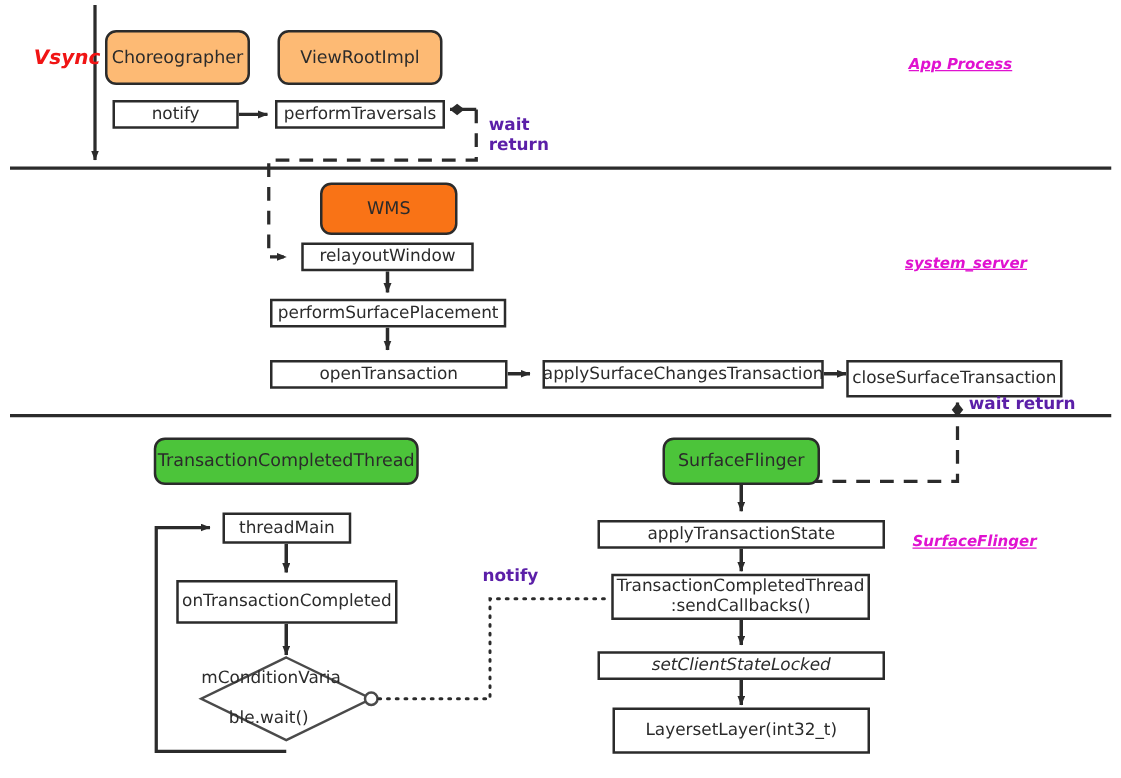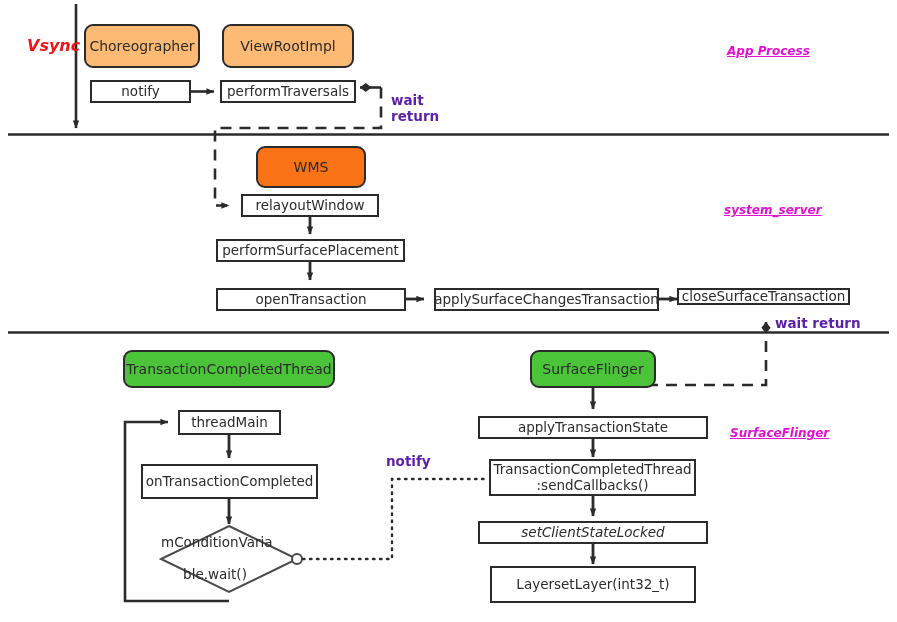--- a/index.html
+++ b/index.html
@@ -141,21 +141,21 @@
   <div class="node box" style="left:220px;top:80px;width:136px;height:23px;">performTraversals</div>
 
   <div class="node box" style="left:241px;top:194px;width:138px;height:23px;text-align:right;">relayoutWindow</div>
 
   <div class="node box" style="left:216px;top:288px;width:190px;height:23px;">openTransaction</div>
 
   <div class="node box" style="left:216px;top:239px;width:189px;height:23px;">performSurfacePlacement</div>
 
   <div class="node box" style="left:434px;top:288px;width:225px;height:23px;">applySurfaceChangesTransaction</div>
 
-  <div class="node box" style="left:677px;top:288px;width:173px;height:17px;">closeSurfaceTransaction</div>
+  <div class="node box" style="left:677px;top:288px;width:173px;height:30px;">closeSurfaceTransaction</div>
 
   <div class="node box" style="left:178px;top:410px;width:103px;height:25px;">threadMain</div>
 
   <div class="node box" style="left:141px;top:464px;width:177px;height:35px;">onTransactionCompleted</div>
 
   <div class="node box" style="left:478px;top:416px;width:230px;height:23px;">applyTransactionState</div>
 
   <div class="node box" style="left:489px;top:459px;width:207px;height:37px;flex-direction:column;">
     <span>TransactionCompletedThread</span>
     <span>:sendCallbacks()</span>

